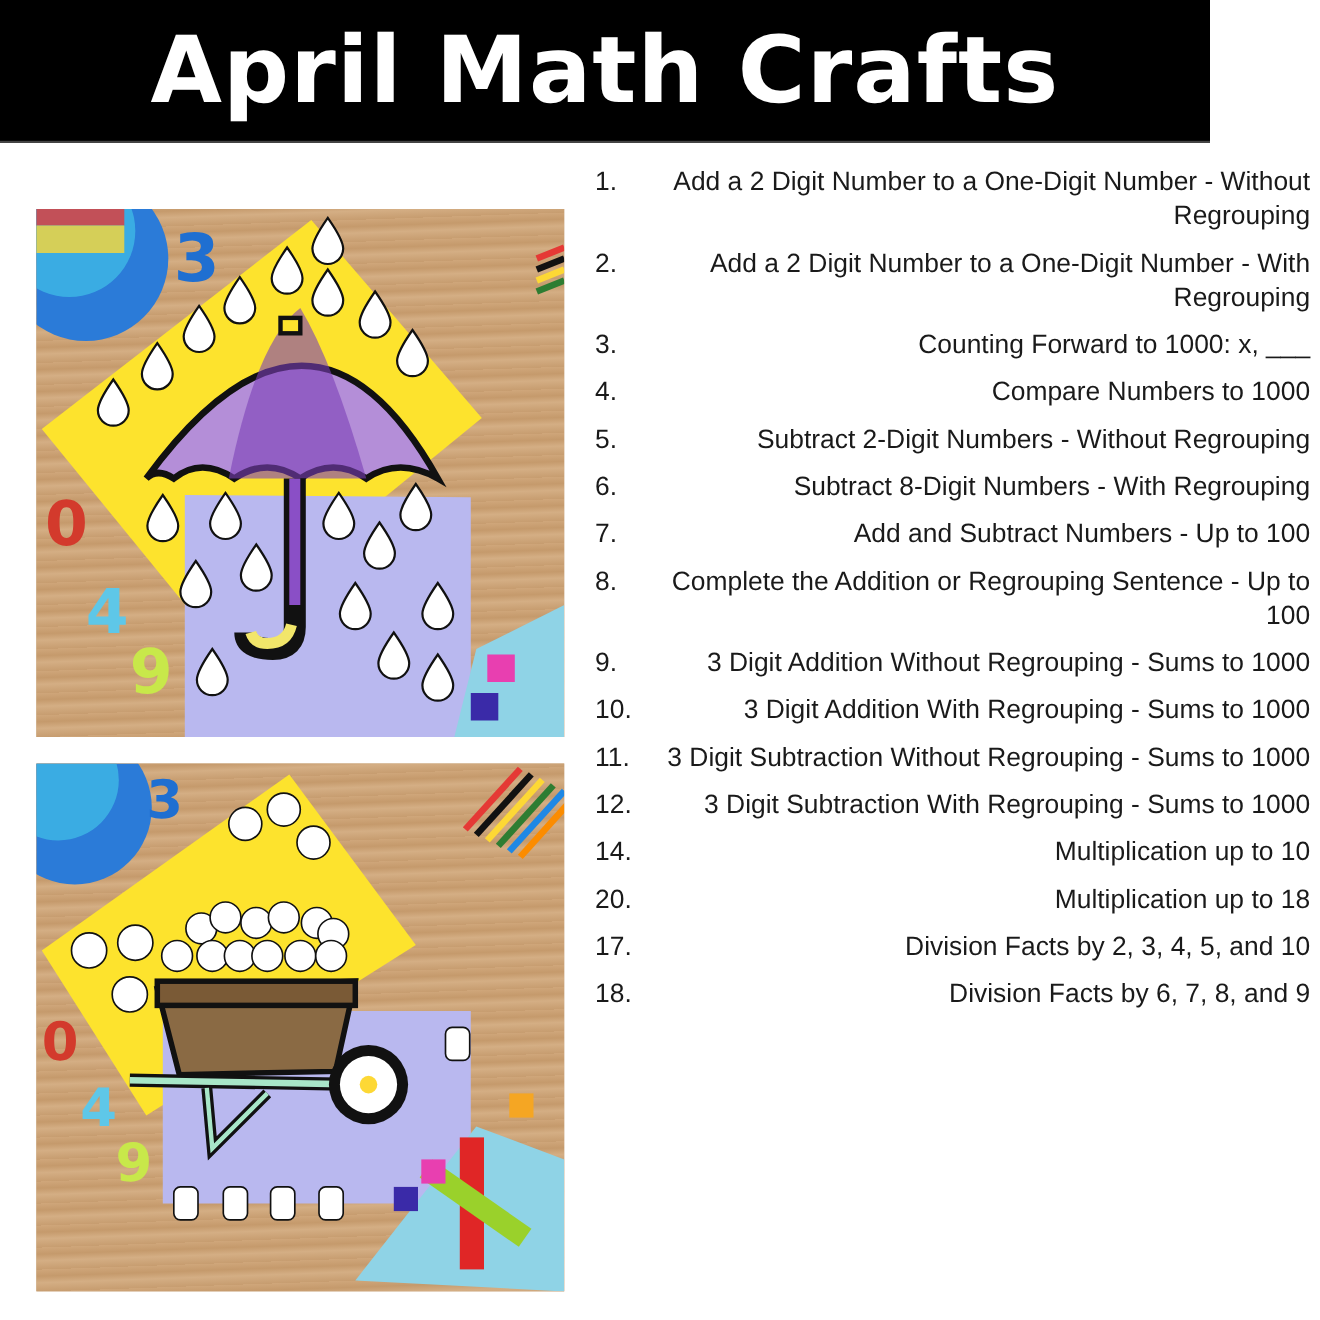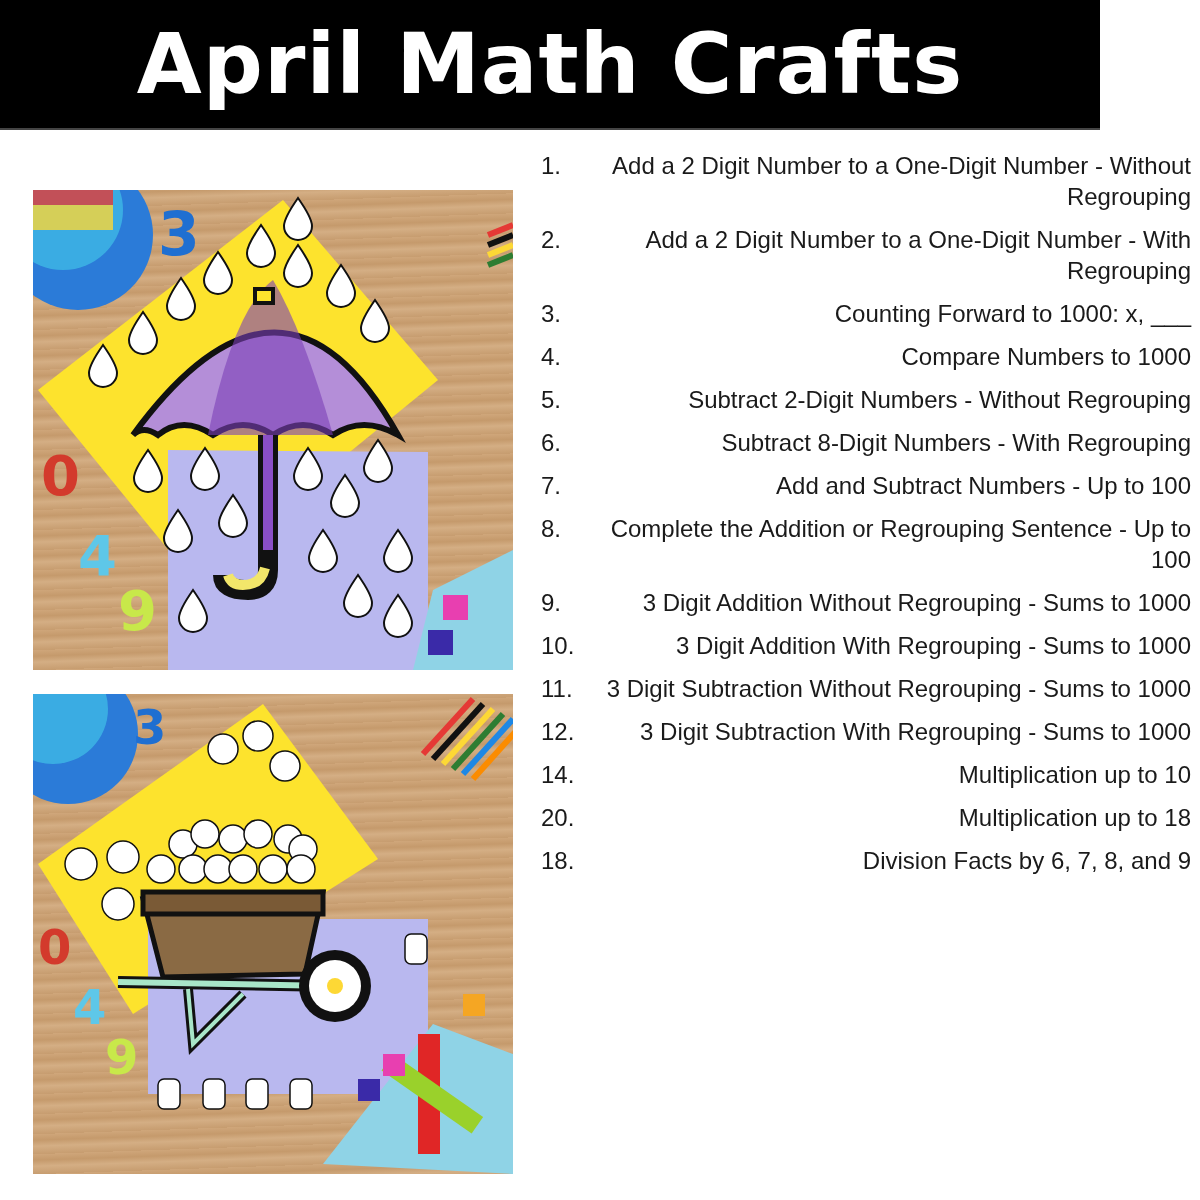--- a/index.html
+++ b/index.html
@@ -189,16 +189,20 @@
     </div>
   <div class="li">
       <span class="num">14.</span>
       <span class="txt">Multiplication up to 10</span>
     </div>
   <div class="li">
       <span class="num">20.</span>
       <span class="txt">Multiplication up to 18</span>
     </div>
   <div class="li">
+      <span class="num">17.</span>
+      <span class="txt">Division Facts by 2, 3, 4, 5, and 10</span>
+    </div>
+  <div class="li">
       <span class="num">18.</span>
       <span class="txt">Division Facts by 6, 7, 8, and 9</span>
     </div>
 </div>
 
 </body></html>

